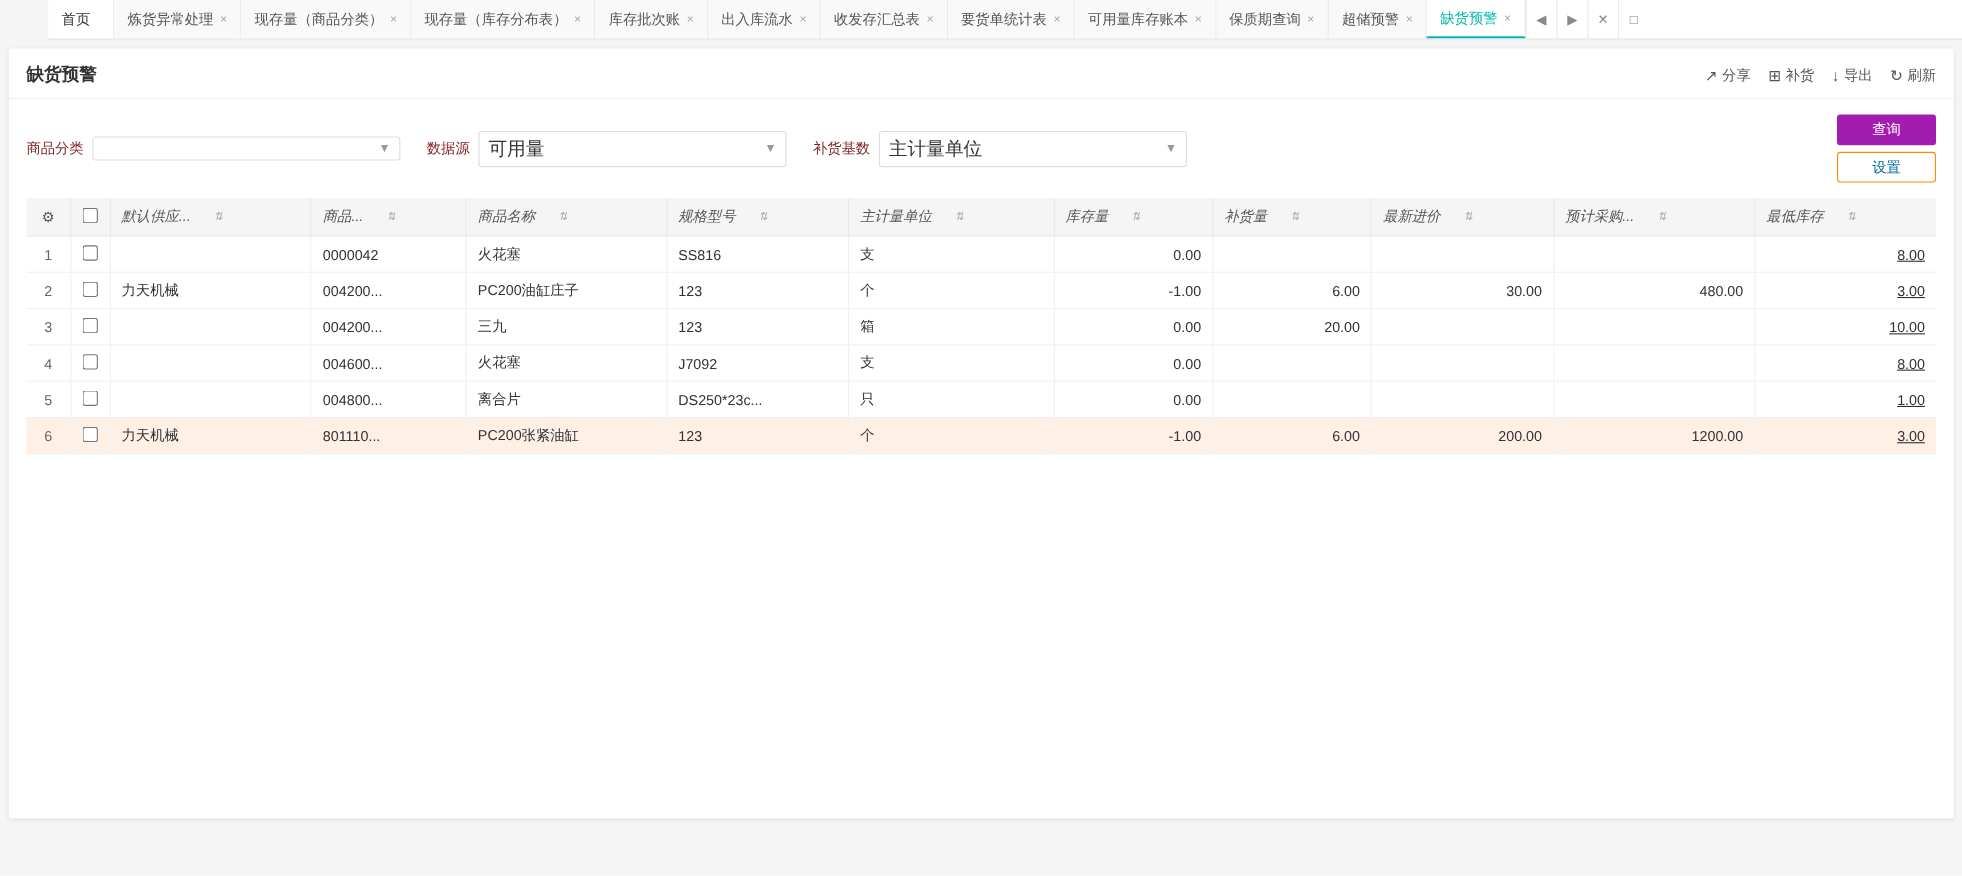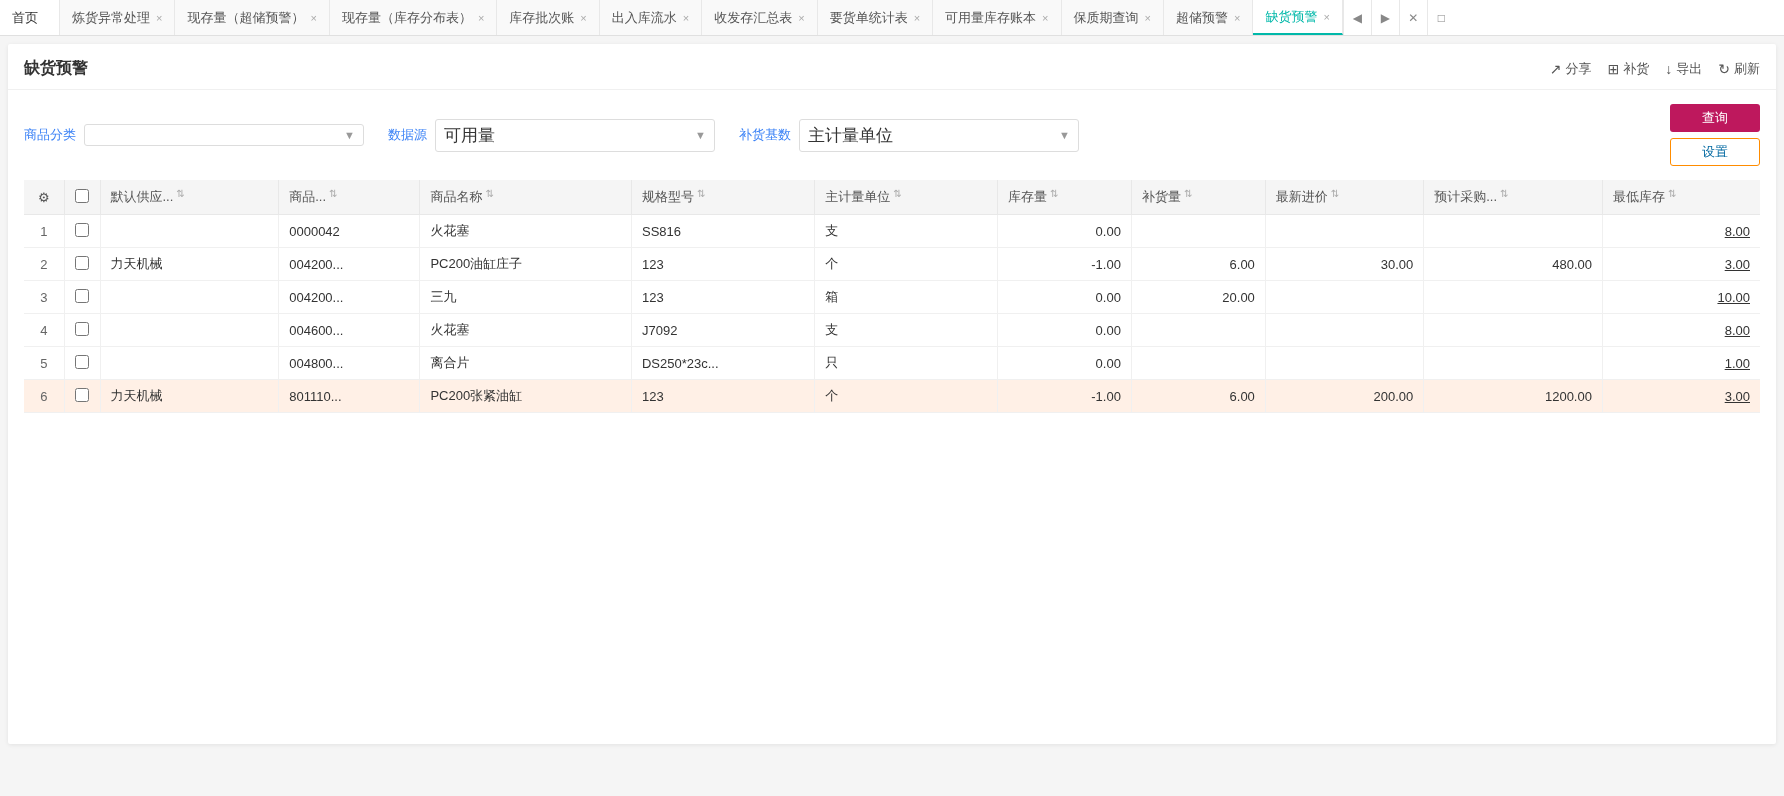--- a/index.html
+++ b/index.html
@@ -6,20 +6,21 @@
     body { font-family: 'Microsoft YaHei', Arial, sans-serif; font-size: 13px; background: #f5f5f5; color: #333; overflow-x: hidden; }
 
     
     .tab-bar {
       display: flex;
       align-items: center;
       background: #fff;
       border-bottom: 1px solid #e0e0e0;
       height: 36px;
       overflow: hidden;
+      margin-left: 44px;
     }
     .tab-item {
       display: flex;
       align-items: center;
       padding: 0 12px;
       height: 100%;
       white-space: nowrap;
       cursor: pointer;
       border-right: 1px solid #e8e8e8;
       font-size: 13px;
@@ -100,21 +101,21 @@
       padding: 14px 16px;
       gap: 24px;
       flex-wrap: wrap;
     }
     .filter-group {
       display: flex;
       align-items: center;
       gap: 8px;
     }
     .filter-label {
-      color: #3b82f6;
+      color: #7f1d1d;
       white-space: nowrap;
       font-size: 13px;
     }
     .filter-select {
       display: flex;
       align-items: center;
       border: 1px solid #ddd;
       border-radius: 3px;
       padding: 4px 8px;
       background: #fff;
@@ -138,21 +139,21 @@
       font-size: 11px;
       margin-left: 8px;
     }
     .filter-actions {
       margin-left: auto;
       display: flex;
       flex-direction: column;
       gap: 6px;
     }
     .btn-query {
-      background: #be185d;
+      background: #a21caf;
       color: #fff;
       border: none;
       border-radius: 3px;
       padding: 5px 32px;
       cursor: pointer;
       font-size: 13px;
       white-space: nowrap;
     }
     .btn-settings {
       background: #fff;
@@ -197,23 +198,24 @@
       color: #333;
       border-right: 1px solid #f0f0f0;
       white-space: nowrap;
     }
     tbody td:last-child { border-right: none; text-decoration: underline; }
     .td-num { text-align: right; }
     .td-center { text-align: center; }
     .row-num { color: #666; text-align: center; }
     .col-sort {
       display: flex;
-      align-items: flex-start;
-      gap: 3px;
-      cursor: pointer;
+      align-items: center;
+      gap: 21px;
+      cursor: pointer;
+      font-style: italic;
     }
     .sort-icon { color: #aaa; font-size: 10px; }
 
     
     .cb {
       width: 14px;
       height: 14px;
       cursor: pointer;
     }
 
@@ -229,21 +231,21 @@
 
 <div class="tab-bar">
   <div id="tab-home" class="tab-item">
     <span>首页</span>
   </div>
   <div id="tab-abnormal" class="tab-item">
     <span>炼货异常处理</span>
     <span class="tab-close">×</span>
   </div>
   <div id="tab-inventory-status" class="tab-item">
-    <span>现存量（超储预警）</span>
+    <span>现存量（商品分类）</span>
     <span class="tab-close">×</span>
   </div>
   <div id="tab-inventory-dist" class="tab-item">
     <span>现存量（库存分布表）</span>
     <span class="tab-close">×</span>
   </div>
   <div id="tab-batch-account" class="tab-item">
     <span>库存批次账</span>
     <span class="tab-close">×</span>
   </div>

